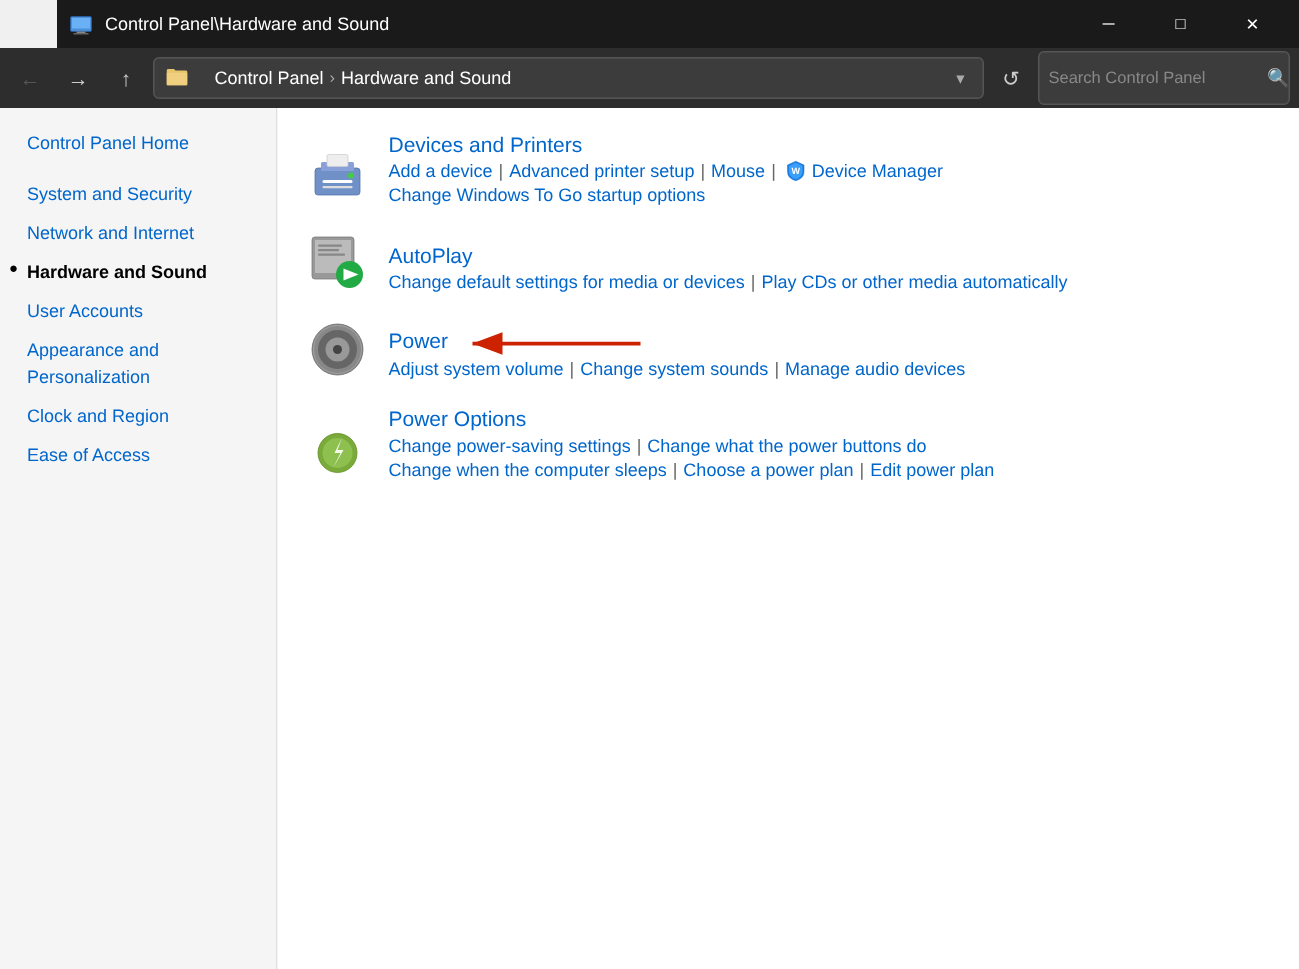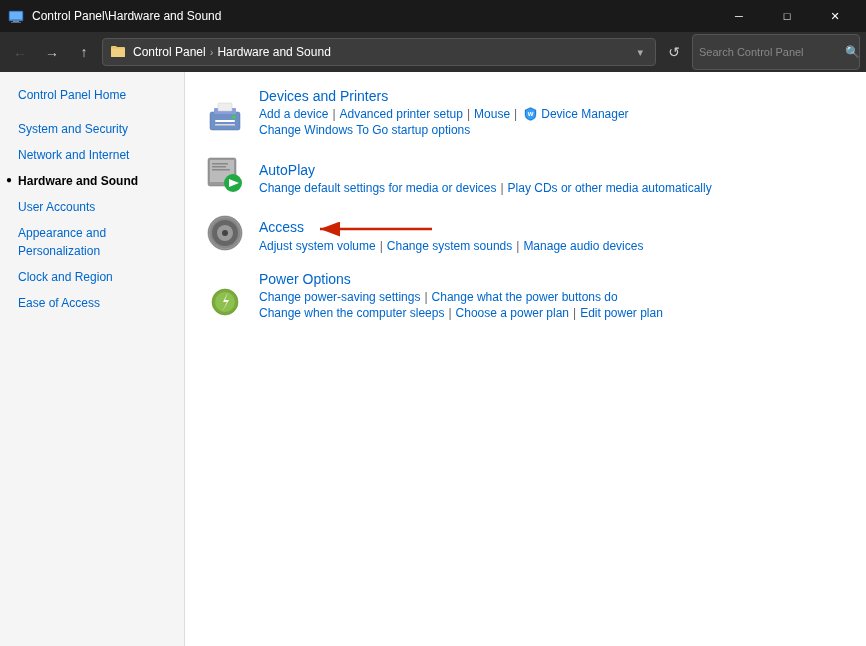--- a/index.html
+++ b/index.html
@@ -14,20 +14,21 @@
 
     
     .title-bar {
       background: #1a1a1a;
       height: 32px;
       display: flex;
       align-items: center;
       padding: 0 8px;
       color: #fff;
       user-select: none;
+      margin-left: 38px;
     }
     .title-bar-icon {
       width: 16px;
       height: 16px;
       margin-right: 8px;
       display: flex;
       align-items: center;
       justify-content: center;
     }
     .title-bar-title {
@@ -77,21 +78,21 @@
     }
     .nav-btn.disabled { color: #555; cursor: default; }
     .address-input-wrap {
       flex: 1;
       height: 28px;
       background: #3c3c3c;
       border-radius: 4px;
       display: flex;
       align-items: center;
       padding: 0 8px;
-      gap: 8px;
+      gap: 18px;
       color: #fff;
       font-size: 12px;
       cursor: text;
       border: 1px solid #555;
     }
     .address-input-wrap .folder-icon {
       color: #e8c46a;
       font-size: 13px;
     }
     .address-path {
@@ -412,21 +413,21 @@
           <circle cx="18" cy="18" r="17" fill="#888" stroke="#666" stroke-width="0.5"></circle>
           <circle cx="18" cy="18" r="13" fill="#666"></circle>
           <circle cx="18" cy="18" r="8" fill="#999"></circle>
           <circle cx="18" cy="18" r="3" fill="#444"></circle>
 
           <circle cx="18" cy="18" r="16" fill="none" stroke="#aaa" stroke-width="0.5"></circle>
         </svg>
       </div>
       <div class="category-body">
         <div style="display:flex; align-items:center; gap:0;">
-          <div class="category-title" style="display:inline;">Access</div>
+          <div class="category-title" style="display:inline;">Power</div>
 
           <svg style="margin-left:8px;margin-top:2px;" width="130" height="20" viewBox="0 0 130 20">
             <defs>
               <marker id="arrowhead" markerWidth="8" markerHeight="6" refX="8" refY="3" orient="auto">
                 <polygon points="0 0, 8 3, 0 6" fill="#cc2200"></polygon>
               </marker>
             </defs>
             <line x1="120" y1="10" x2="8" y2="10" stroke="#cc2200" stroke-width="2.5" marker-end="url(#arrowhead)"></line>
           </svg>
         </div>

